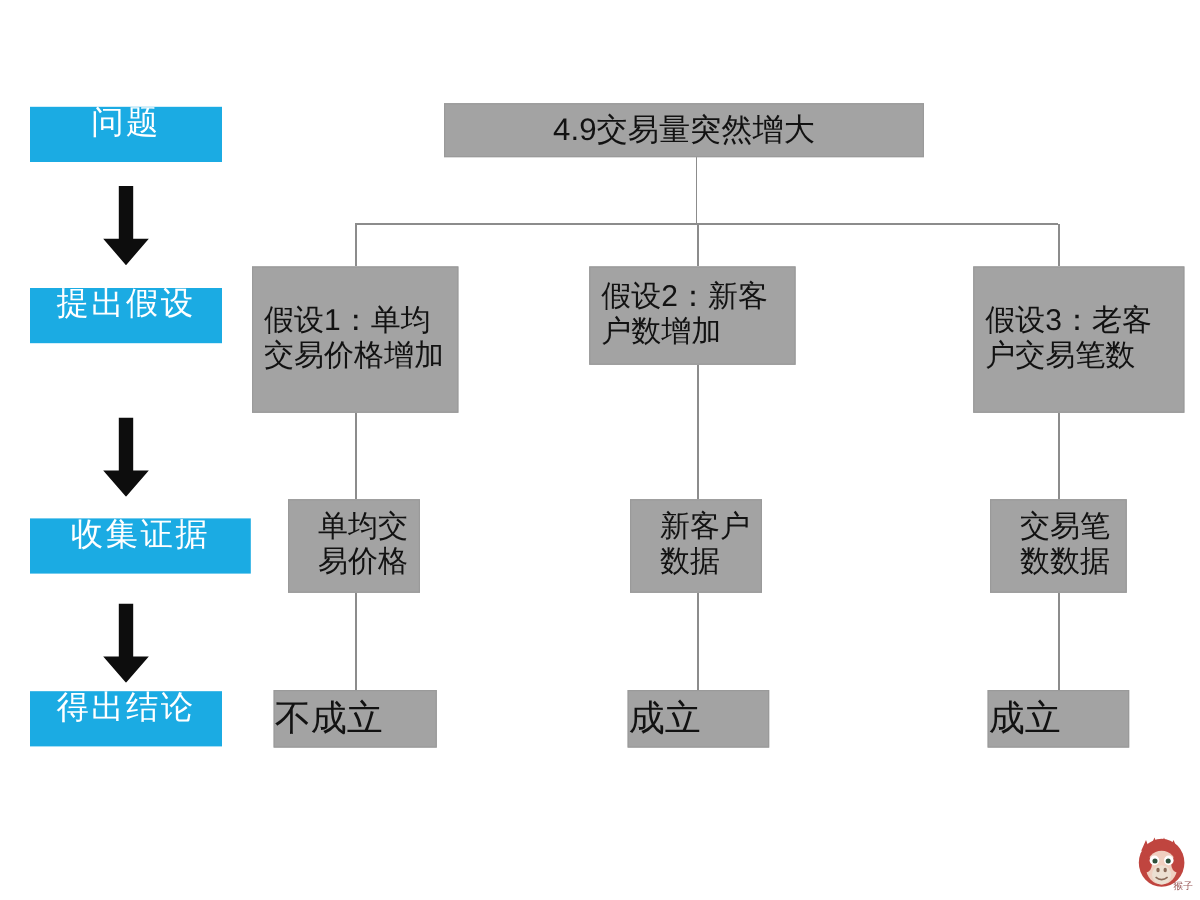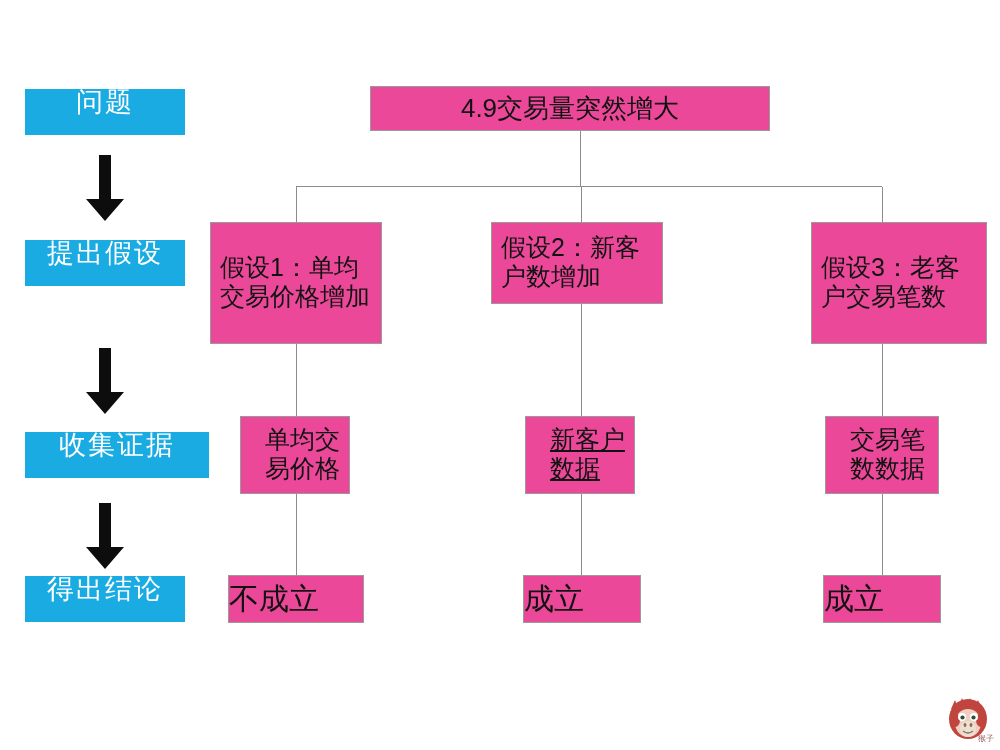--- a/index.html
+++ b/index.html
@@ -49,21 +49,21 @@
     height: 66px;
   }
   #arrow-0 { left: 82px; top: 155px; }
   #arrow-1 { left: 82px; top: 348px; }
   #arrow-2 { left: 82px; top: 503px; }
 
   
   .node {
     position: absolute;
     box-sizing: border-box;
-    background: #ec4899;
+    background: #a3a3a3;
     border: 1px solid #9a9a9a;
     display: flex;
     align-items: center;
     color: #121212;
     line-height: 1.16;
     z-index: 3;
   }
   .node .txt { display: block; width: 100%; }
 
   #node-problem {
@@ -79,21 +79,21 @@
   }
   #node-hyp-1 { left: 210px; top: 222px; width: 172px; height: 122px; }
   #node-hyp-2 { left: 491px; top: 222px; width: 172px; height: 82px; }
   #node-hyp-3 { left: 791px; top: 222px; width: 176px; height: 122px; margin-left: 20px; }
 
   .node-ev {
     font-size: 25px;
     padding: 6px 9px 8px 24px;
   }
   #node-ev-1 { left: 240px; top: 416px; width: 110px; height: 78px; }
-  #node-ev-2 { left: 525px; top: 416px; width: 110px; height: 78px; text-decoration: underline; }
+  #node-ev-2 { left: 525px; top: 416px; width: 110px; height: 78px; }
   #node-ev-3 { left: 825px; top: 416px; width: 114px; height: 78px; }
 
   .node-concl {
     font-size: 30px;
     justify-content: center;
     text-align: left;
   }
   #node-con-1 { left: 228px; top: 575px; width: 136px; height: 48px; }
   #node-con-2 { left: 523px; top: 575px; width: 118px; height: 48px; }
   #node-con-3 { left: 823px; top: 575px; width: 118px; height: 48px; }

